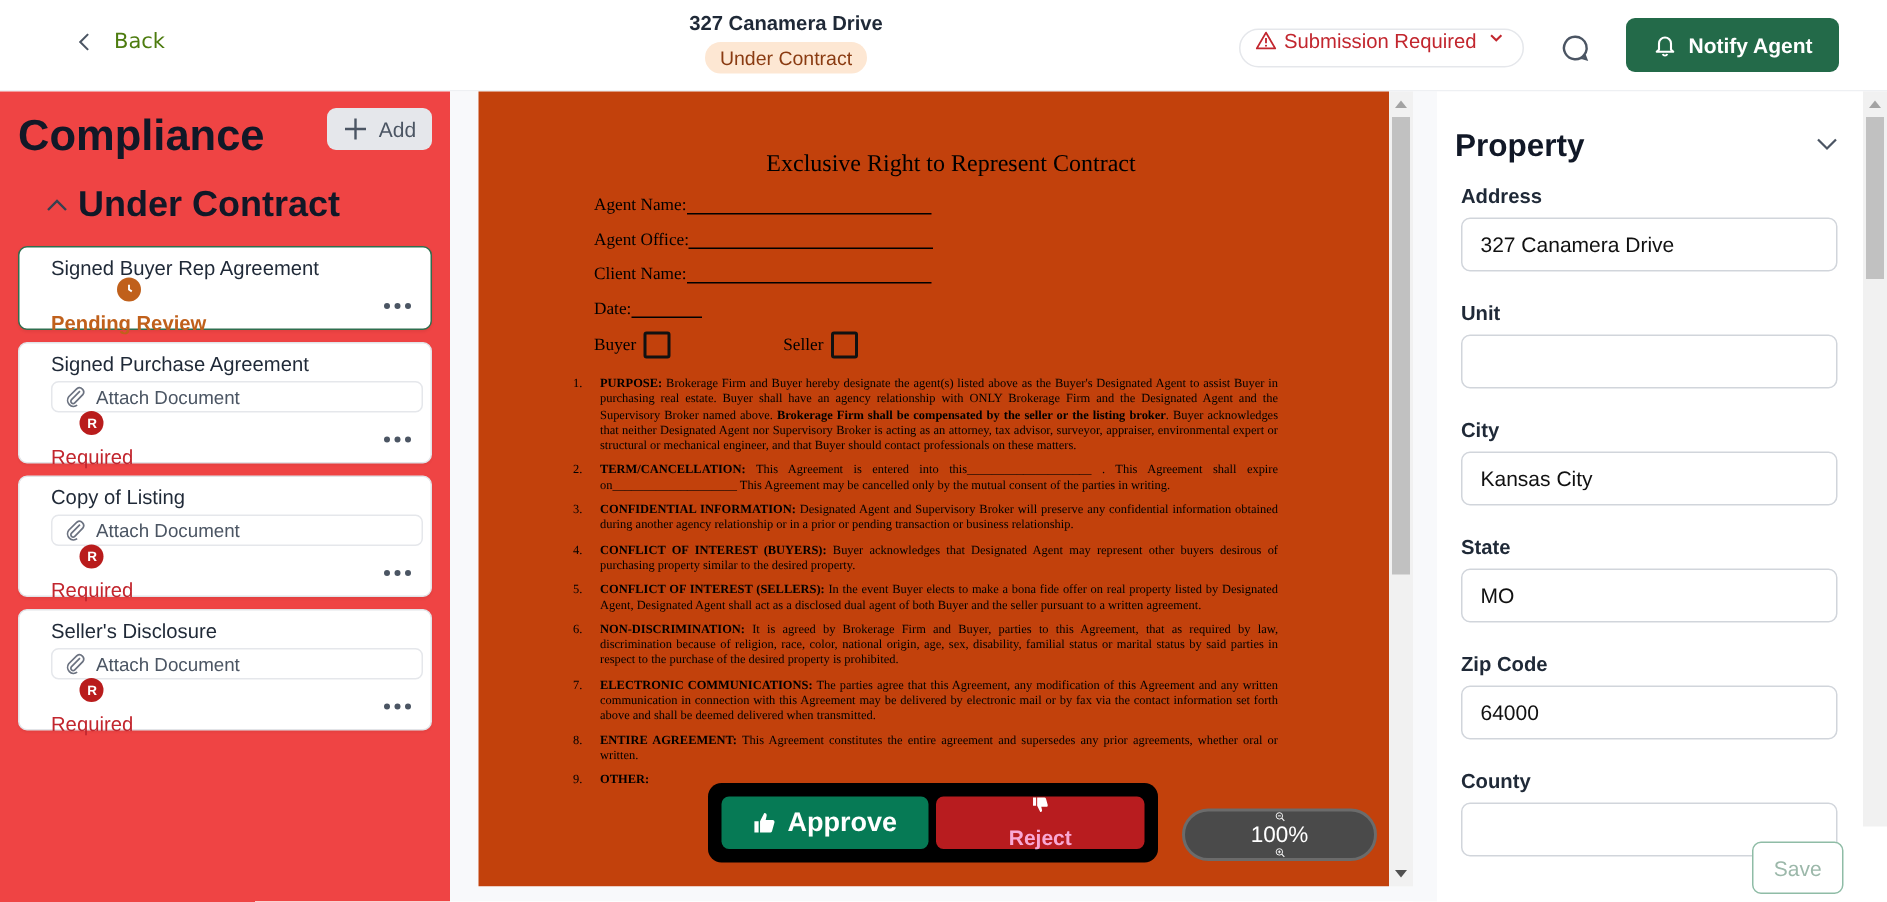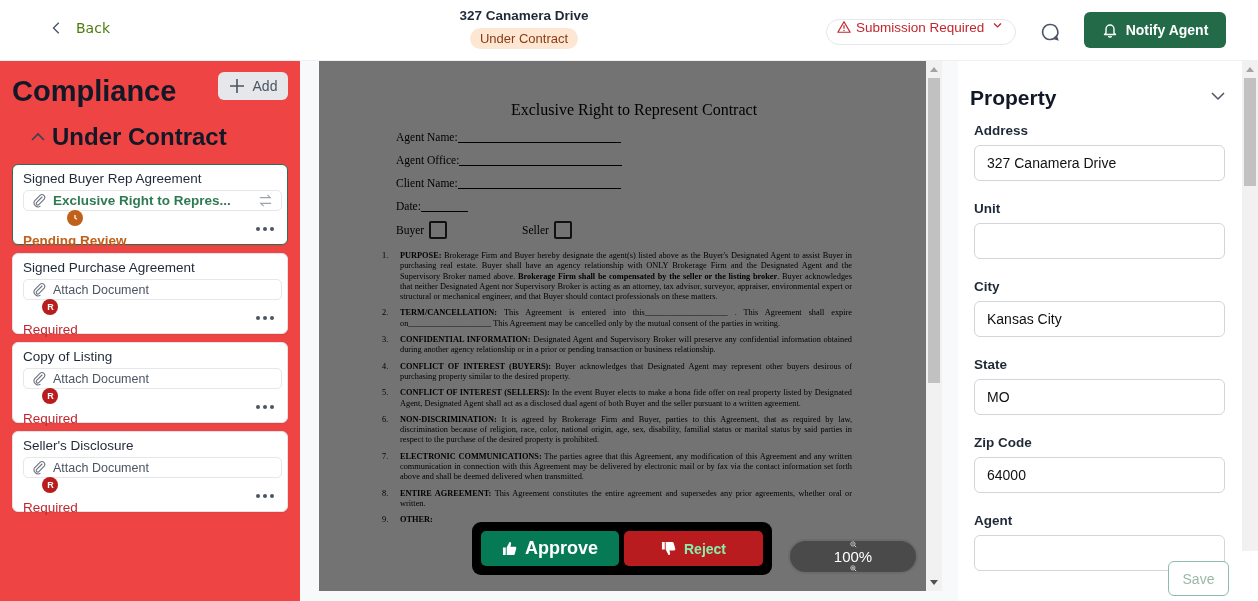--- a/index.html
+++ b/index.html
@@ -20,40 +20,40 @@
   .notify svg { width: 16px; height: 16px; }
 
   
   .left { position: absolute; left: 0; top: 61px; width: 300px; height: 540px; background: #ef4444; }
   .left-title { position: absolute; left: 12px; top: 14px; font-size: 29px; font-weight: 600; color: #111827; font-family: "Liberation Sans", sans-serif; }
   .add-btn { position: absolute; left: 218px; top: 11px; width: 70px; height: 28px; background: #e5e7eb; border-radius: 6px; display: flex; align-items: center; justify-content: center; gap: 8px; color: #4b5563; font-size: 14px; font-family: "Liberation Sans", sans-serif; cursor: pointer; }
   .add-btn svg { width: 16px; height: 16px; }
   .section-head { position: absolute; left: 30px; top: 62px; display: flex; align-items: center; gap: 6px; font-size: 24px; font-weight: 600; color: #111827; font-family: "Liberation Sans", sans-serif; cursor: pointer; }
   .section-head svg { width: 16px; height: 16px; }
   .cards { position: absolute; left: 12px; top: 103px; width: 276px; }
-  .card { width: 276px; border: 1.5px solid #e2e4e8; border-radius: 6px; background: #fff; padding: 6px 5px 6px 10px; margin-bottom: 8px; box-shadow: 0 1px 2px rgba(0,0,0,0.06); cursor: pointer; }
+  .card { width: 276px; border: 1.5px solid #e2e4e8; border-radius: 6px; background: #fff; padding: 6px 5px 6px 21px; margin-bottom: 8px; box-shadow: 0 1px 2px rgba(0,0,0,0.06); cursor: pointer; }
   .card.active { border-color: #2f6e4f; }
   .card-title { font-size: 13.5px; color: #1f2937; padding-left: 0px; margin-bottom: 4px; font-family: "Liberation Sans", sans-serif; }
   .doc-row { height: 21px; border: 1px solid #e5e7eb; border-radius: 5px; display: flex; align-items: center; padding: 0 8px; gap: 6px; font-size: 12.5px; color: #4b5563; font-family: "Liberation Sans", sans-serif; }
   .doc-row.linked { color: #2f7a52; font-size: 13.5px; font-weight: 600; }
   .doc-row svg.clip { width: 15px; height: 15px; }
   .doc-row .swap { margin-left: auto; width: 15px; height: 15px; }
   .card-foot { display: flex; align-items: center; margin-top: 9px; height: 18px; }
   .status { display: flex; align-items: center; gap: 7px; font-size: 13.5px; font-family: "Liberation Sans", sans-serif; flex-direction: column; }
   .status.pending { color: #c0601b; font-weight: 600; }
   .status.required { color: #c2262e; }
   .status .dot { width: 16px; height: 16px; border-radius: 50%; display: flex; align-items: center; justify-content: center; color: #fff; font-size: 9px; font-weight: 700; }
   .status.pending .dot { background: #c0601b; }
   .status.required .dot { background: #b91c1c; }
   .more { margin-left: auto; margin-right: 8px; display: flex; gap: 3px; cursor: pointer; }
   .more span { width: 4px; height: 4px; border-radius: 50%; background: #4b5563; display: block; }
 
   
   .viewer-gap { position: absolute; left: 300px; top: 61px; width: 19px; height: 540px; background: #f8f9fb; }
-  .viewer { position: absolute; left: 319px; top: 61px; width: 607px; height: 530px; background: #737373; overflow: hidden; }
+  .viewer { position: absolute; left: 319px; top: 61px; width: 607px; height: 530px; background: #c2410c; overflow: hidden; }
   .viewer-bottom { position: absolute; left: 300px; top: 591px; width: 658px; height: 10px; background: #f8f9fb; }
   .vscroll { position: absolute; left: 926px; top: 61px; width: 16px; height: 530px; background: #f1f1f1; }
   .vscroll .thumb { position: absolute; left: 2px; top: 17px; width: 12px; height: 305px; background: #c1c1c1; }
   .arrow-up, .arrow-down { position: absolute; left: 4px; width: 0; height: 0; border-left: 4px solid transparent; border-right: 4px solid transparent; }
   .arrow-up { top: 6px; border-bottom: 5px solid #a3a3a3; }
   .arrow-down { bottom: 6px; border-top: 5px solid #505050; }
   .vgap2 { position: absolute; left: 942px; top: 61px; width: 16px; height: 540px; background: #f8f9fb; }
 
   .doc { position: absolute; left: 77px; top: 0; width: 456px; font-family: "Liberation Serif", serif; color: #000; }
   .doc h1 { font-size: 16px; font-weight: normal; text-align: center; margin-top: 40px; margin-left: 20px; }
@@ -62,21 +62,21 @@
   .doc .bs { font-size: 11.5px; margin-top: 6px; display: flex; align-items: center; }
   .doc .bs .box { display: inline-block; width: 18px; height: 18px; border: 2px solid #111; border-radius: 2px; margin-left: 5px; }
   .doc ol { list-style: none; margin-top: 12px; }
   .doc li { display: flex; font-size: 8.3px; line-height: 10.3px; margin-bottom: 6px; text-align: justify; }
   .doc li .num { width: 18px; flex: none; padding-left: 0; margin-left: -14px; }
   .doc li .txt { width: 452px; }
   .doc li b { font-weight: bold; }
 
   .action-bar { position: absolute; left: 472px; top: 522px; width: 300px; height: 53px; background: #000; border-radius: 9px; }
   .approve { position: absolute; left: 481px; top: 531px; width: 138px; height: 35px; background: #067a55; border-radius: 5px; color: #fff; display: flex; align-items: center; justify-content: center; gap: 8px; font-weight: 700; font-size: 18px; font-family: "Liberation Sans", sans-serif; cursor: pointer; }
-  .reject { position: absolute; left: 624px; top: 531px; width: 139px; height: 35px; background: #b81c1f; border-radius: 5px; color: #86efac; display: flex; align-items: center; justify-content: center; gap: 8px; font-weight: 700; font-size: 14px; font-family: "Liberation Sans", sans-serif; cursor: pointer; }
+  .reject { position: absolute; left: 624px; top: 531px; width: 139px; height: 35px; background: #b81c1f; border-radius: 5px; color: #f9a8d4; display: flex; align-items: center; justify-content: flex-start; gap: 8px; font-weight: 700; font-size: 14px; font-family: "Liberation Sans", sans-serif; cursor: pointer; flex-direction: column; }
   .approve svg, .reject svg { width: 15px; height: 15px; }
   .zoombar { position: absolute; left: 788px; top: 539px; width: 130px; height: 35px; background: #4a4a4a; border: 2px solid #6b6b6b; border-radius: 18px; display: flex; align-items: center; justify-content: space-between; padding: 0 12px; color: #fff; font-size: 15px; font-family: "Liberation Sans", sans-serif; flex-direction: column; }
   .zoombar svg { width: 17px; height: 17px; cursor: pointer; }
 
   
   .right { position: absolute; left: 958px; top: 61px; width: 284px; height: 490px; background: #fff; }
   .prop-title { position: absolute; left: 12px; top: 25px; font-size: 21px; font-weight: 600; color: #111827; font-family: "Liberation Sans", sans-serif; }
   .collapse { position: absolute; left: 252px; top: 27px; width: 16px; height: 16px; cursor: pointer; }
   .fields { position: absolute; left: 16px; top: 62px; width: 251px; }
   .f-label { font-size: 13.5px; font-weight: 600; color: #1f2937; height: 15px; margin-bottom: 7px; font-family: "Liberation Sans", sans-serif; }
@@ -137,29 +137,20 @@
       <svg viewBox="0 0 16 16">
           <path d="M2 11 L8 5 L14 11" fill="none" stroke="#374151" stroke-width="1.6"></path>
         </svg>
       <span>Under Contract</span>
     </div>
 
     <div class="cards">
 
       <div class="card active">
         <div class="card-title">Signed Buyer Rep Agreement</div>
-        <div class="doc-row linked">
-          <svg class="clip" viewBox="0 0 16 16">
-              <path d="M11 4 L5 10 A1.6 1.6 0 0 0 7.3 12.3 L13 6.5 A3 3 0 0 0 8.8 2.3 L3 8 A4.3 4.3 0 0 0 9 14" fill="none" stroke="#6b7280" stroke-width="1.2"></path>
-            </svg>
-          <span>Exclusive Right to Repres...</span>
-          <svg class="swap" viewBox="0 0 16 16">
-              <path d="M2 5 H13 L10 2 M14 11 H3 L6 14" fill="none" stroke="#9ca3af" stroke-width="1.3"></path>
-            </svg>
-        </div>
         <div class="card-foot">
           <div class="status pending">
             <span class="dot">
                 <svg viewBox="0 0 16 16" style="width:10px;height:10px">
                   <path d="M8 3 V8 L11 10" fill="none" stroke="#fff" stroke-width="2"></path>
                 </svg>
               </span>
             <span>Pending Review</span>
           </div>
           <div class="more">
@@ -334,21 +325,21 @@
       <div class="f-label">Address</div>
       <input class="f-input" value="327 Canamera Drive" style="">
       <div class="f-label">Unit</div>
       <input class="f-input" value="" style="">
       <div class="f-label">City</div>
       <input class="f-input" value="Kansas City" style="">
       <div class="f-label">State</div>
       <input class="f-input" value="MO" style="">
       <div class="f-label">Zip Code</div>
       <input class="f-input" value="64000" style="">
-      <div class="f-label">Agent</div>
+      <div class="f-label">County</div>
       <input class="f-input" value="" style="">
     </div>
   </div>
   <div class="rscroll">
     <div class="arrow-up"></div>
     <div class="thumb"></div>
   </div>
   <div class="save">Save</div>
 </div>
 

